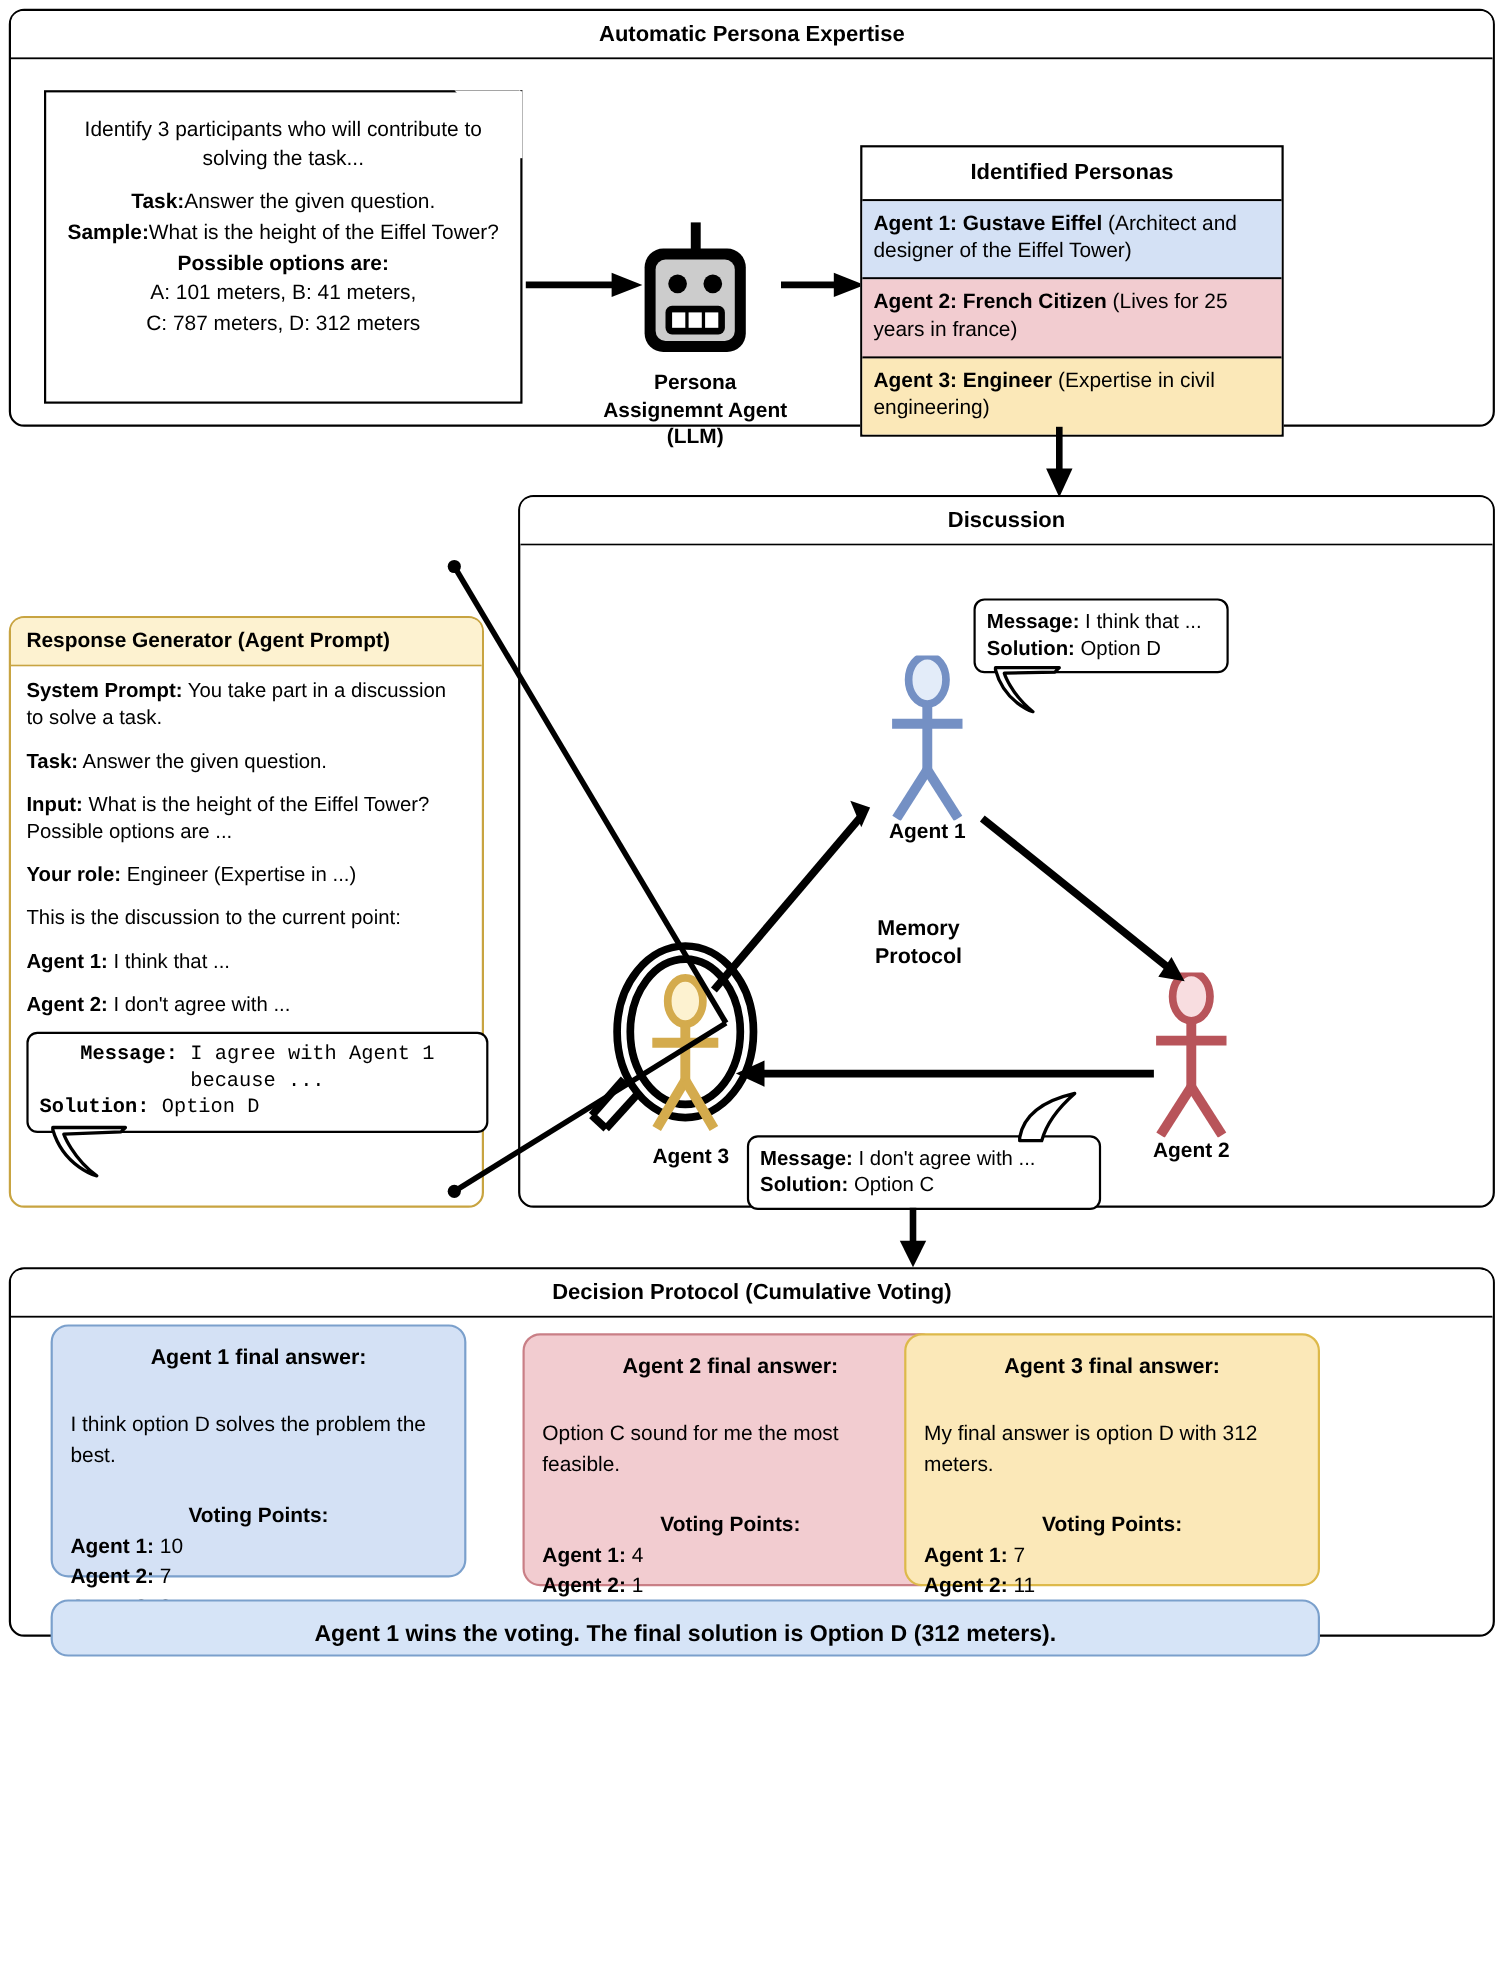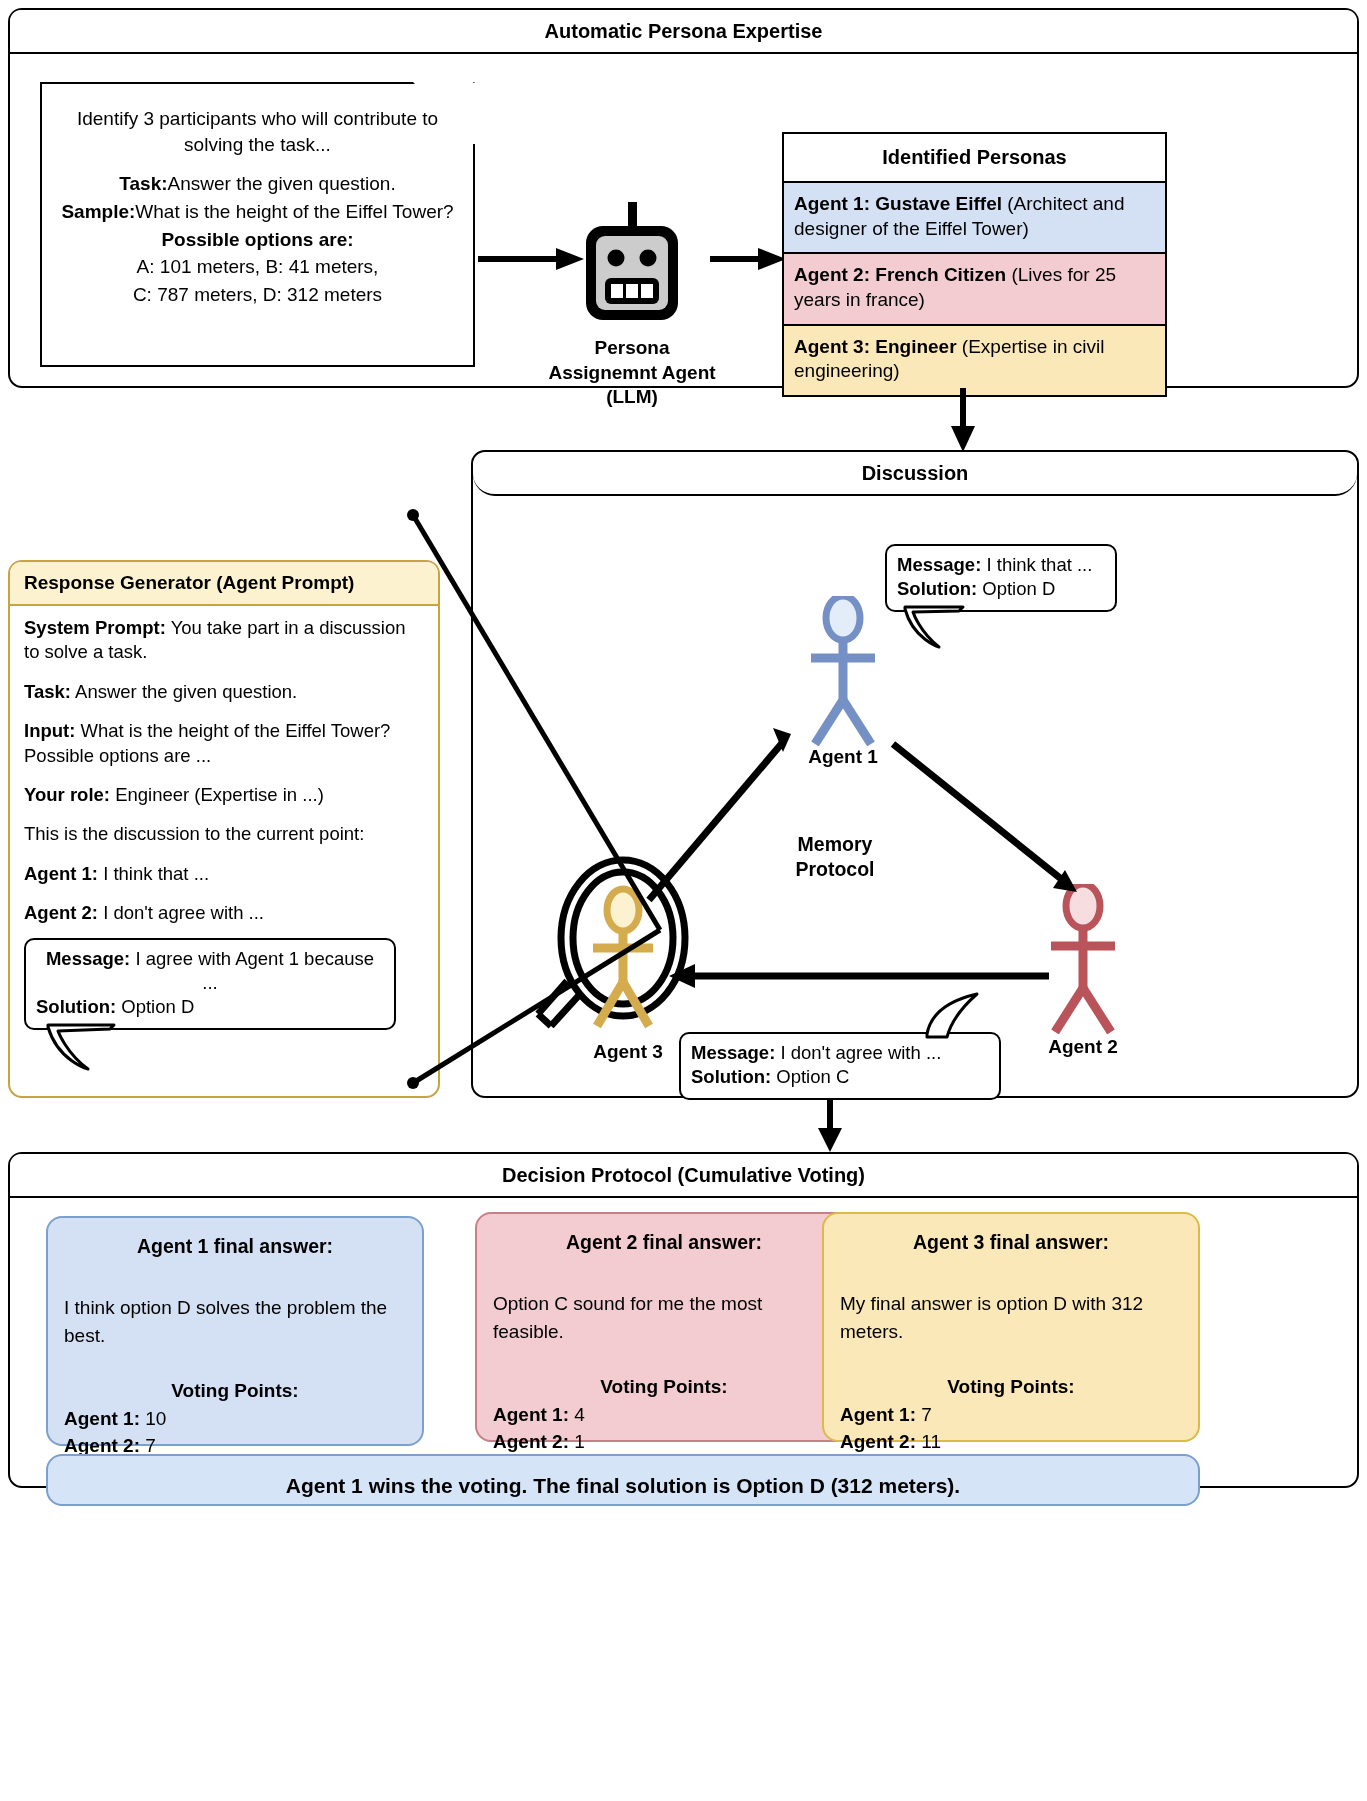--- a/index.html
+++ b/index.html
@@ -120,21 +120,21 @@
     padding: 7px 10px 8px 10px;
     font-size: 18.5px;
     line-height: 1.32;
   }
   .bubble .tail {
     position: absolute; width: 64px; height: 46px; overflow: visible;
   }
 
   
   #discussion { left: 471px; top: 450px; width: 888px; height: 648px; }
-  #discussion .panel-title { font-size: 20px; border-radius: 22px; }
+  #discussion .panel-title { font-size: 20px; }
 
   .stick-label {
     position: absolute; font-weight: bold; font-size: 19px; text-align: center;
   }
   #dpanel { left: 8px; top: 1152px; width: 1351px; height: 336px; }
 
   .vote-card {
     position: absolute;
     border-radius: 16px;
     border: 2px solid;
@@ -255,21 +255,21 @@
       <div class="blk">
         <span>This is the discussion to the current point:</span>
       </div>
       <div class="blk">
         <b>Agent 1:</b><span> I think that ...</span>
       </div>
       <div class="blk" style="margin-bottom:12px;">
         <b>Agent 2:</b><span> I don't agree with ...</span>
       </div>
 
-      <div class="bubble" style="width:372px;">
+      <div class="bubble" style="width:420px;font-family:Liberation Mono, monospace;">
         <div style="text-align:center;">
           <span style="display:inline;">
             <b>Message:</b><span> I agree with Agent 1 because ...</span>
           </span>
         </div>
         <div style="text-align:left;">
           <b>Solution:</b><span> Option D</span>
         </div>
         <svg class="tail" style="left:18px; top:100%; margin-top:-3px;" width="80" height="52">
           <path d="M4,0 L70,0 L66,4 L14,6 C14,6 22,28 44,44 C44,44 14,36 4,2 Z" fill="#fff" stroke="#000" stroke-width="3" stroke-linejoin="round"></path>
@@ -361,21 +361,21 @@
 
   <svg class="arrow-svg" style="left:812px; top:1098px;" width="36" height="56">
     <line x1="18" y1="0" x2="18" y2="34" stroke="#000" stroke-width="6"></line>
     <polygon points="6,30 18,54 30,30" fill="#000"></polygon>
   </svg>
 
   <div class="panel" id="dpanel">
     <div class="panel-title">Decision Protocol (Cumulative Voting)</div>
     <div class="panel-body">
 
-      <div class="vote-card" style="left:36px; top:18px; width:378px; height:230px; background:#d4e1f5; border-color:#7ba0cc;">
+      <div class="vote-card" style="left:36px; top:6px; width:378px; height:230px; background:#d4e1f5; border-color:#7ba0cc;">
         <div class="vc-title">Agent 1 final answer:</div>
         <div class="vc-answer">I think option D solves the problem the best.</div>
         <div class="vc-vp">Voting Points:</div>
         <div class="vc-line"><b>Agent 1:</b><span> 10</span></div>
         <div class="vc-line"><b>Agent 2:</b><span> 7</span></div>
         <div class="vc-line"><b>Agent 3:</b><span> 3</span></div>
       </div>
 
       <div class="vote-card" style="left:424px; top:14px; width:378px; height:230px; background:#f2ccd0; border-color:#c97f86;margin-left:41px;">
         <div class="vc-title">Agent 2 final answer:</div>

